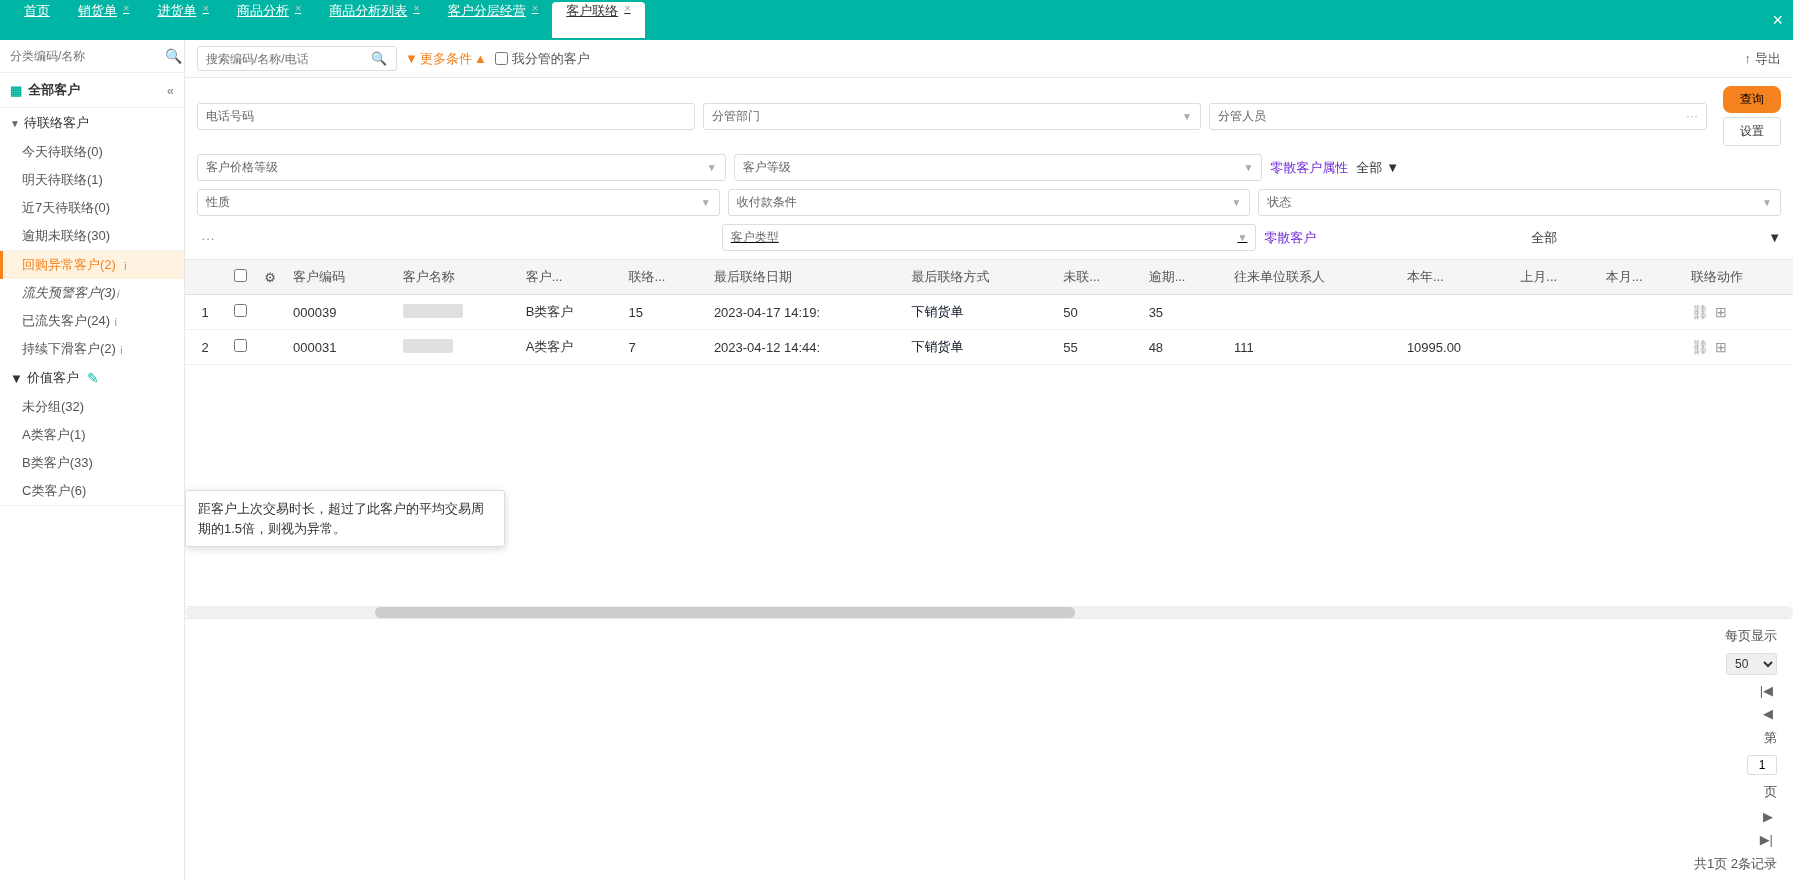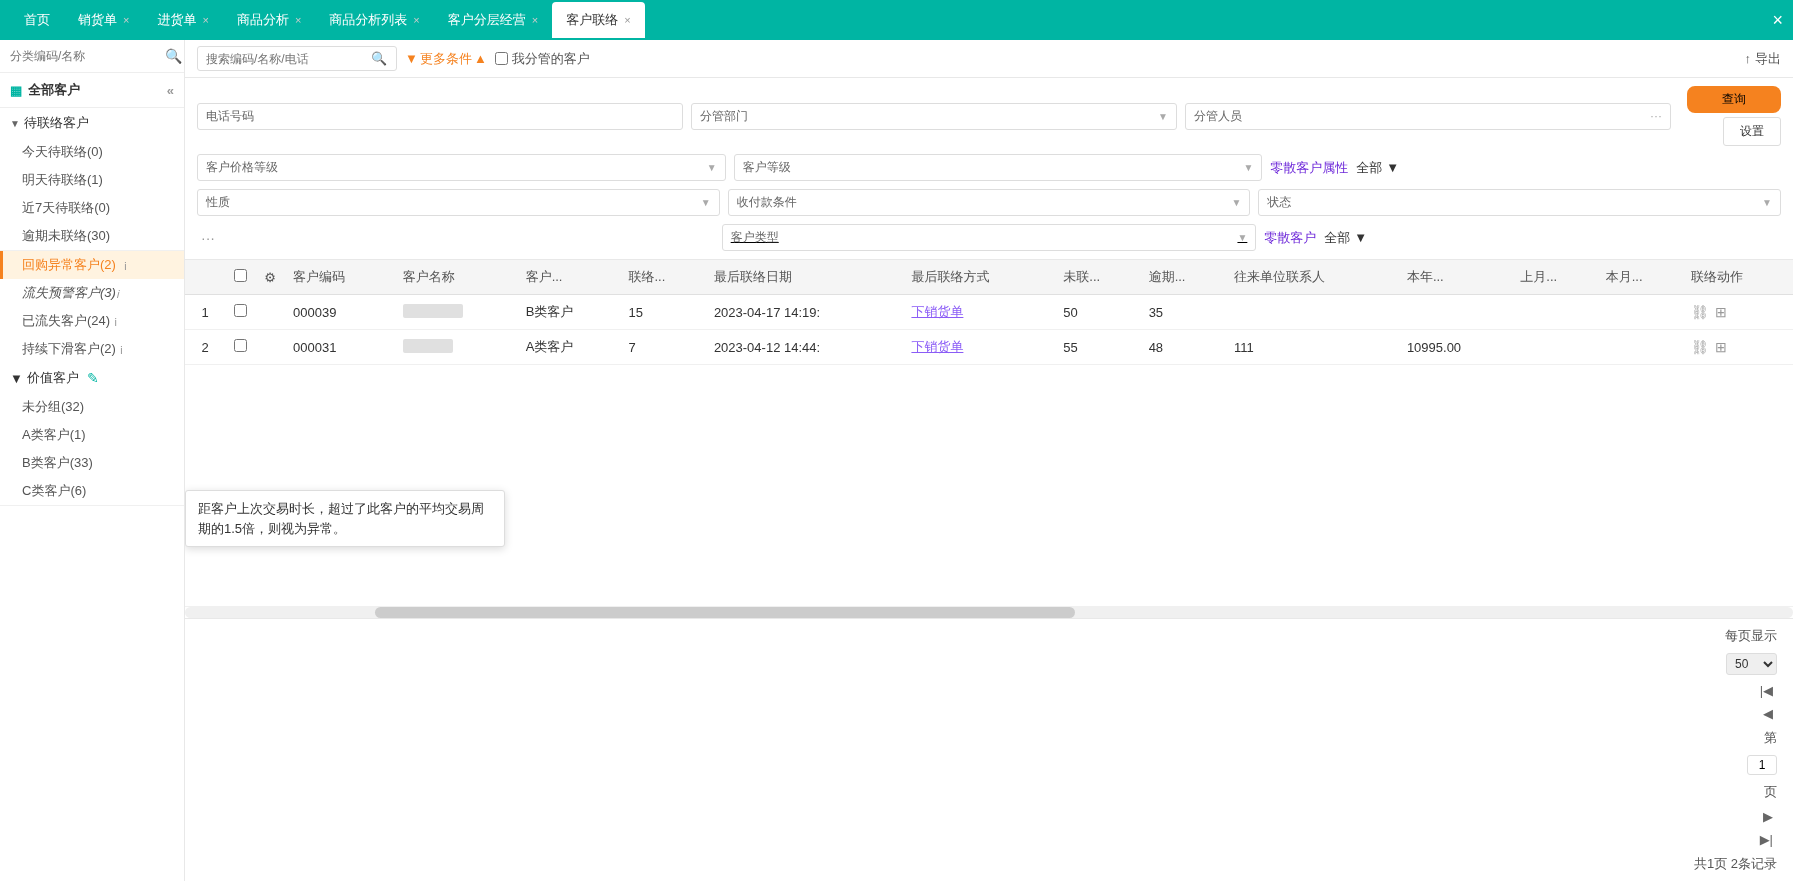--- a/index.html
+++ b/index.html
@@ -5,22 +5,22 @@
     * { box-sizing: border-box; margin: 0; padding: 0; font-family: 'Microsoft YaHei', Arial, sans-serif; font-size: 13px; }
     body { background: #f5f5f5; overflow: hidden; width: 1793px; height: 881px; }
 
     
     .top-nav {
       display: flex; align-items: center;
       background: #00b5a3; height: 40px; padding: 0 10px;
       position: relative;
     }
     .top-nav .nav-item {
-      color: #fff; padding: 0 14px; height: 36px; display: flex; align-items: center;
-      cursor: pointer; white-space: nowrap; font-size: 13px;
+      color: #fff; padding: 0 14px; height: 36px; display: flex; align-items: flex-start;
+      cursor: pointer; white-space: nowrap; font-size: 13px; text-decoration: underline;
     }
     .top-nav .nav-item.active { background: #fff; color: #333; border-radius: 4px 4px 0 0; }
     .top-nav .nav-item .close-x { margin-left: 6px; font-size: 11px; color: #ccc; }
     .top-nav .nav-item.active .close-x { color: #999; }
     .close-btn {
       position: absolute; right: 10px; top: 50%; transform: translateY(-50%);
       color: #fff; font-size: 18px; cursor: pointer;
     }
 
     
@@ -101,40 +101,40 @@
     .filter-field .down-arrow { color: #aaa; font-size: 10px; }
     .filter-field-inline { display: flex; align-items: center; font-size: 12px; color: #333; }
     .filter-field-inline label { color: #6d28d9; margin-right: 4px; white-space: nowrap; }
     .action-btns { display: flex; flex-direction: column; gap: 4px; margin-left: 8px; }
     .btn-query {
       background: #f5821f; color: #000000; border: none; border-radius: 8px;
       padding: 5px 16px; cursor: pointer; font-size: 12px;
     }
     .btn-setting {
       background: #fff; color: #333; border: 1px solid #ddd; border-radius: 3px;
-      padding: 5px 16px; cursor: pointer; font-size: 12px; margin-left: 36px;
+      padding: 5px 16px; cursor: pointer; font-size: 12px;
     }
     .dots-btn { color: #999; cursor: pointer; font-size: 14px; margin-left: 4px; }
 
     
     .table-area { flex: 1; overflow: auto; background: #fff; position: relative; }
     table { width: 100%; border-collapse: collapse; }
     thead tr { background: #f5f5f5; }
     th {
       padding: 8px 8px; text-align: left; font-size: 12px; color: #555;
       border-bottom: 1px solid #e0e0e0; white-space: nowrap; font-weight: normal;
     }
     td {
       padding: 8px 8px; font-size: 12px; color: #333;
       border-bottom: 1px solid #f0f0f0; white-space: nowrap;
     }
     .col-num { width: 40px; text-align: center; }
     .col-check { width: 30px; text-align: center; }
     .col-settings { width: 30px; text-align: center; }
-    .link-text { color: #8b5cf6; text-decoration: underline; cursor: pointer; }
+    .link-text { color: #0f172a; cursor: pointer; }
     .action-icons { display: flex; align-items: center; gap: 6px; }
     .action-icon { color: #999; cursor: pointer; font-size: 14px; }
 
     
     .tooltip-box {
       position: absolute; left: 0; top: 230px;
       background: #fff; border: 1px solid #ddd; border-radius: 3px;
       padding: 8px 12px; font-size: 12px; color: #333;
       box-shadow: 0 2px 8px rgba(0,0,0,0.15); z-index: 100;
       max-width: 320px; line-height: 1.5;
@@ -351,21 +351,21 @@
 
       <div class="adv-filter-row">
         <div style="flex:1;display:flex;align-items:center;">
           <span class="dots-btn">···</span>
         </div>
         <div class="filter-field" style="flex:1;text-decoration:underline;">
           <label>客户类型</label>
           <span class="field-value"></span>
           <span class="down-arrow">▼</span>
         </div>
-        <div class="filter-field-inline" style="flex:1;">
+        <div class="filter-field-inline" style="flex:1;justify-content:space-between;">
           <label>零散客户</label>
           <span style="margin-left:4px;color:#333;">全部</span>
           <span class="down-arrow" style="margin-left:4px;">▼</span>
         </div>
       </div>
     </div>
 
     <div style="position:relative;">
       <div class="tooltip-box">
         <span>距客户上次交易时长，超过了此客户的平均交易周期的1.5倍，则视为异常。</span>

